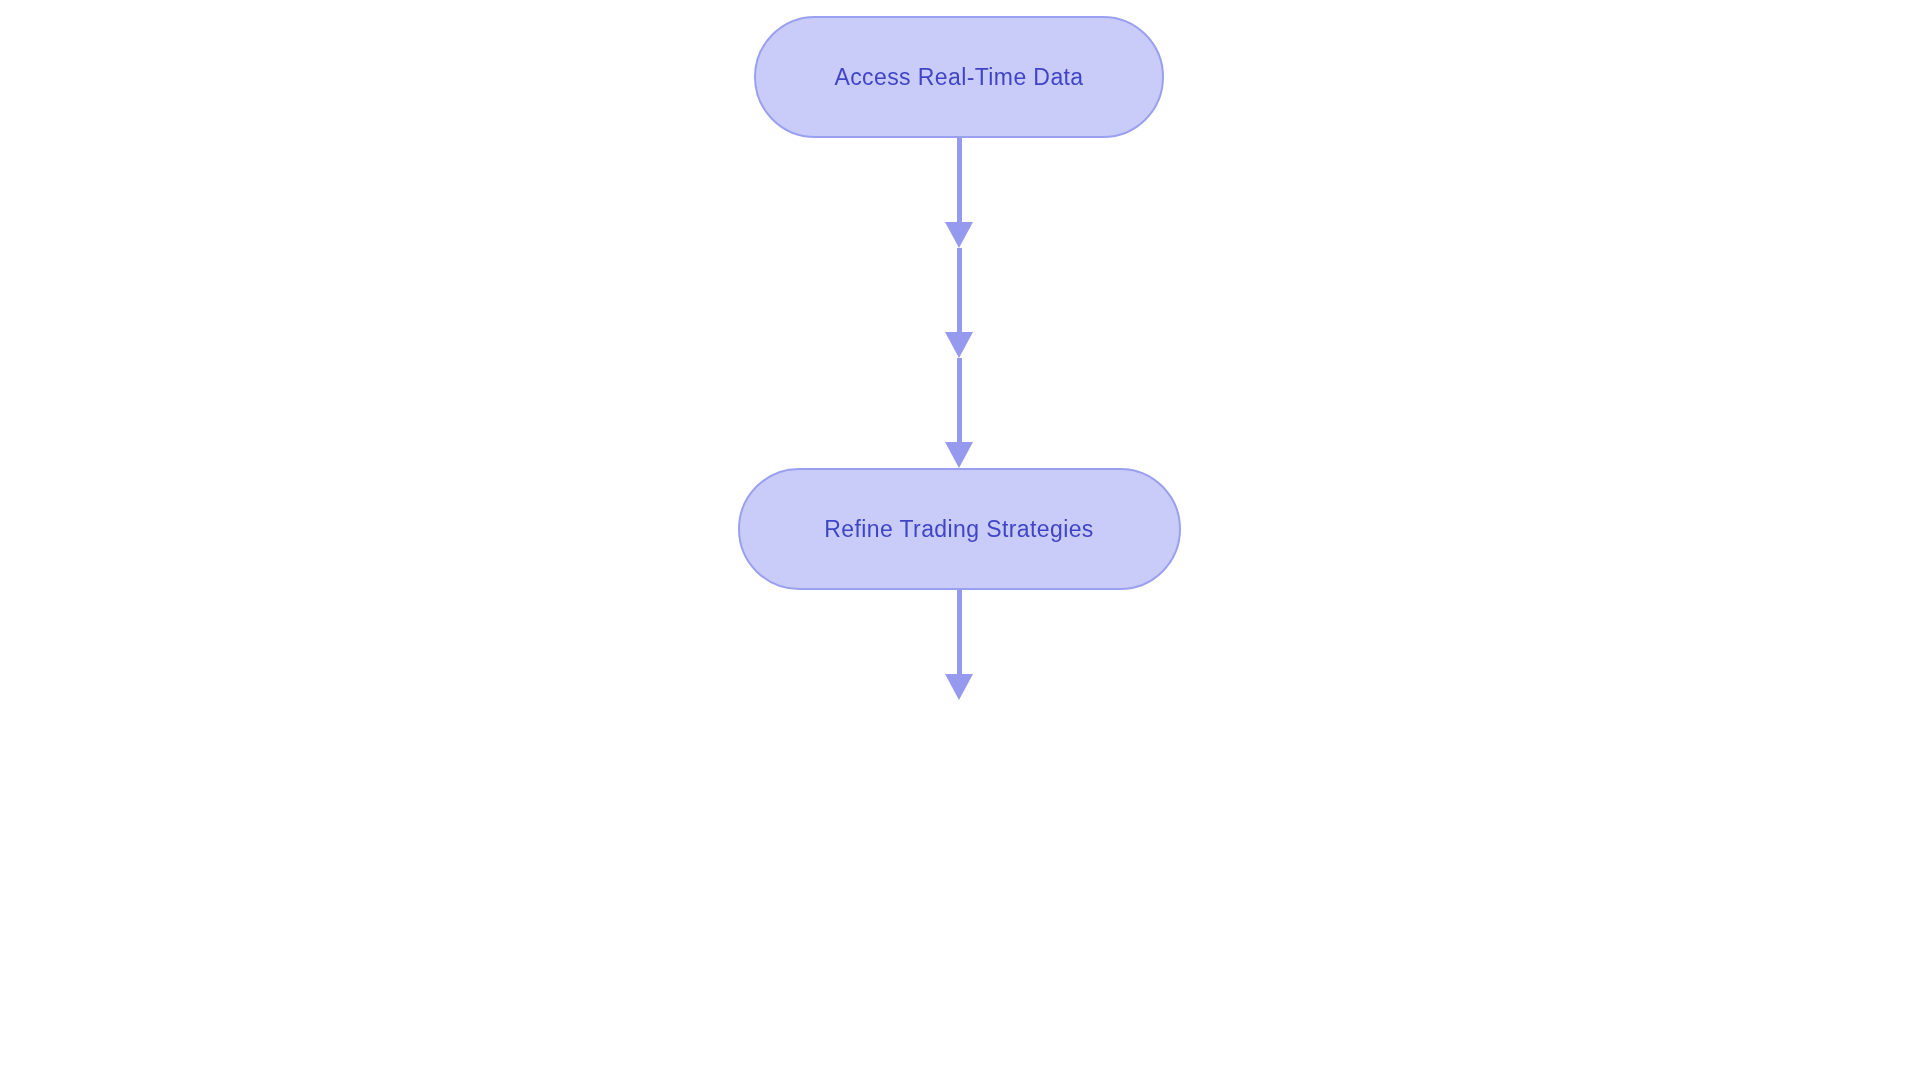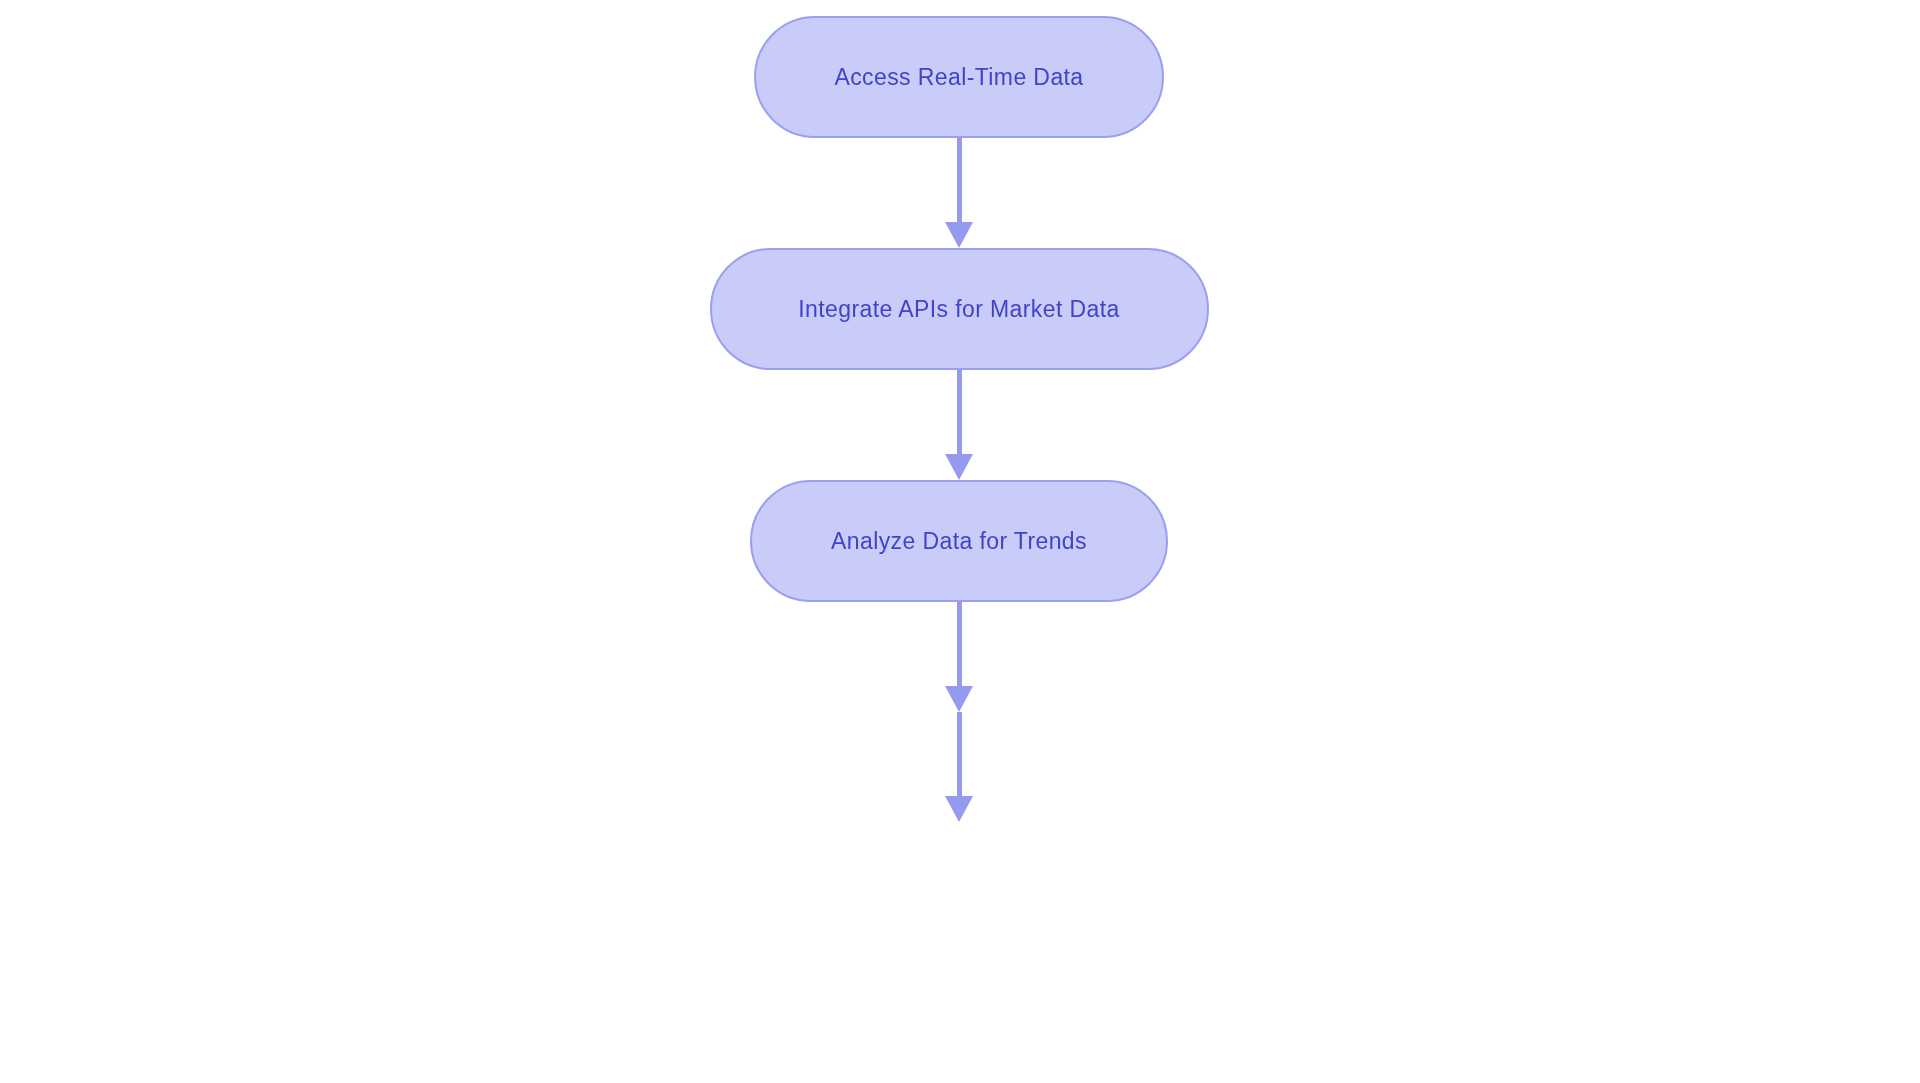--- a/index.html
+++ b/index.html
@@ -74,39 +74,36 @@
 
     <div class="flow-node n0">
       <span>Access Real-Time Data</span>
     </div>
 
     <div class="flow-arrow">
       <div class="shaft"></div>
       <div class="head"></div>
     </div>
 
-    <div class="flow-node n1">
-      <span>Integrate APIs for Market Data</span>
-    </div>
-
-    <div class="flow-arrow">
-      <div class="shaft"></div>
-      <div class="head"></div>
-    </div>
-
-    <div class="flow-node n2">
-      <span>Analyze Data for Trends</span>
-    </div>
 
     <div class="flow-arrow">
       <div class="shaft"></div>
       <div class="head"></div>
     </div>
 
 
     <div class="flow-arrow">
       <div class="shaft"></div>
       <div class="head"></div>
     </div>
 
+    <div class="flow-node n3">
+      <span>Refine Trading Strategies</span>
+    </div>
+
+    <div class="flow-arrow">
+      <div class="shaft"></div>
+      <div class="head"></div>
+    </div>
+
 
   </div>
 </div>
 
 </body></html>

